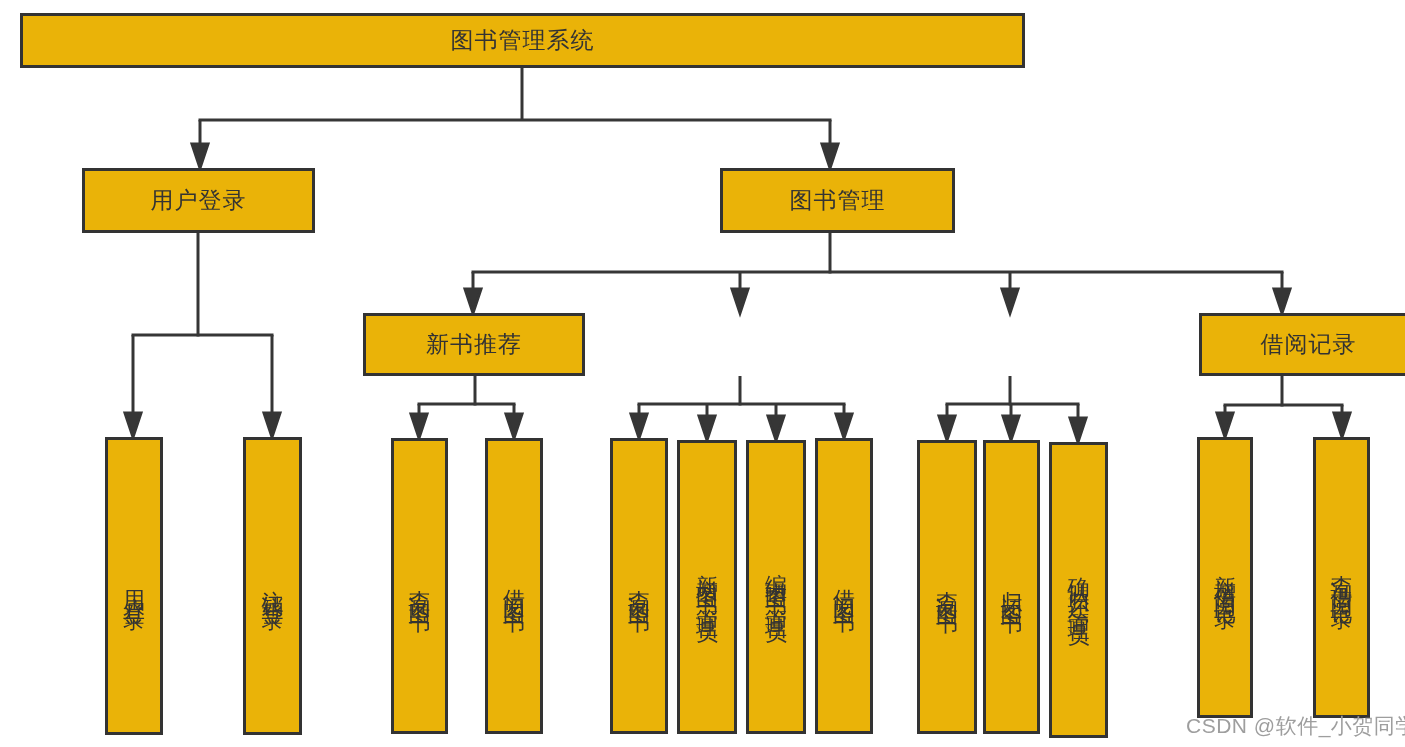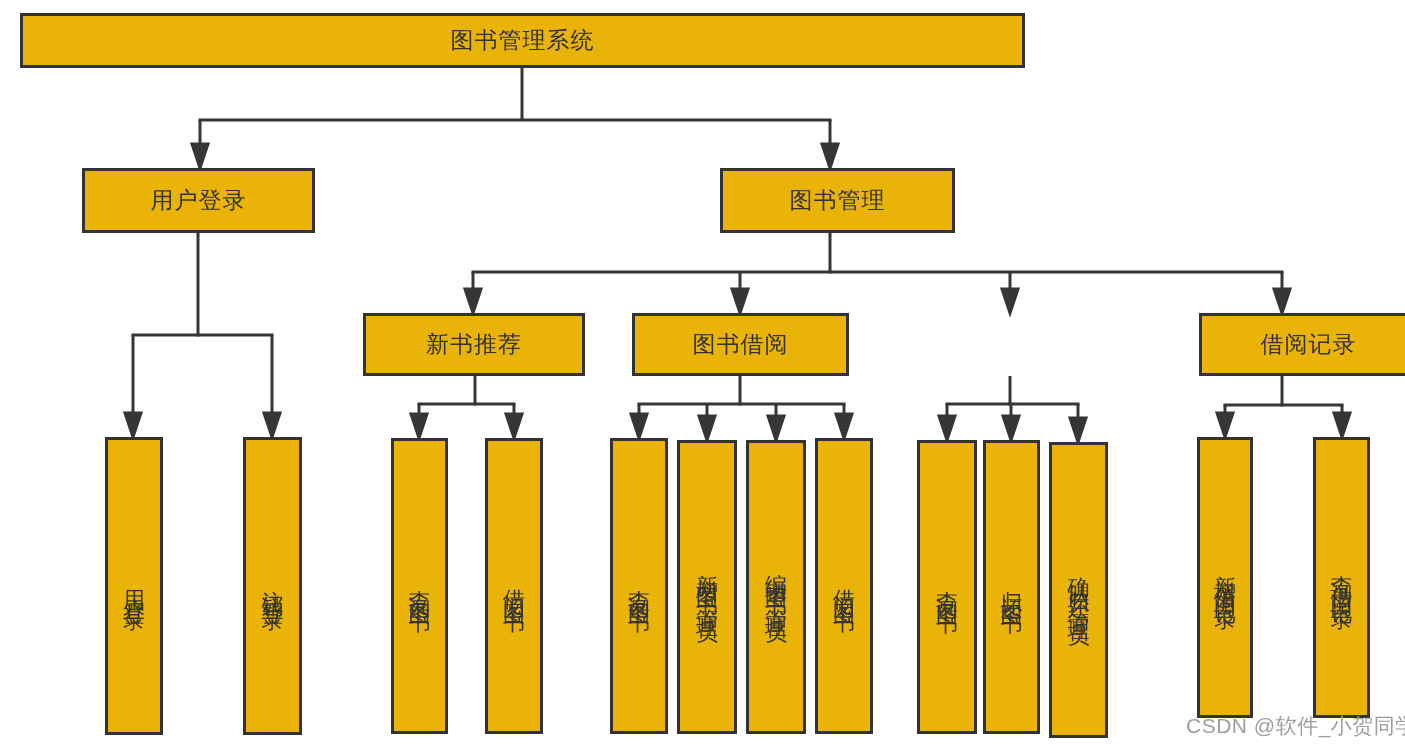--- a/index.html
+++ b/index.html
@@ -103,21 +103,20 @@
       <polygon points="1342,437 1334,413 1350,413"></polygon>
     </g>
   </svg>
 
   <div class="node h" style="left:20px;top:13px;width:1005px;height:55px;">图书管理系统</div>
 
   <div class="node h" style="left:82px;top:168px;width:233px;height:65px;">用户登录</div>
   <div class="node h" style="left:712px;top:168px;width:235px;height:65px;margin-left:8px;">图书管理</div>
 
   <div class="node h" style="left:363px;top:313px;width:222px;height:63px;">新书推荐</div>
-  <div class="node h" style="left:632px;top:313px;width:217px;height:63px;">图书借阅</div>
   <div class="node h" style="left:1173px;top:313px;width:219px;height:63px;margin-left:26px;">借阅记录</div>
 
   <div class="node v" style="left:105px;top:437px;width:58px;height:298px;">用户登录</div>
   <div class="node v" style="left:243px;top:437px;width:59px;height:298px;">注销登录</div>
 
   <div class="node v" style="left:391px;top:438px;width:57px;height:296px;">查询图书</div>
   <div class="node v" style="left:485px;top:438px;width:58px;height:296px;">借阅图书</div>
 
   <div class="node v" style="left:610px;top:438px;width:58px;height:296px;">查询图书</div>
   <div class="node v" style="left:677px;top:440px;width:60px;height:294px;">新增图书（管理员）</div>

